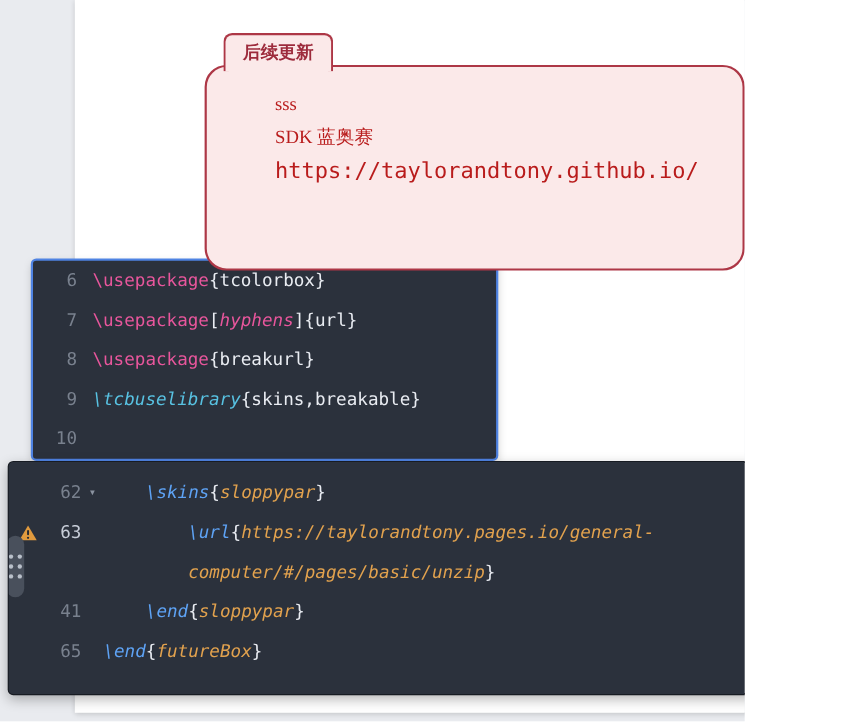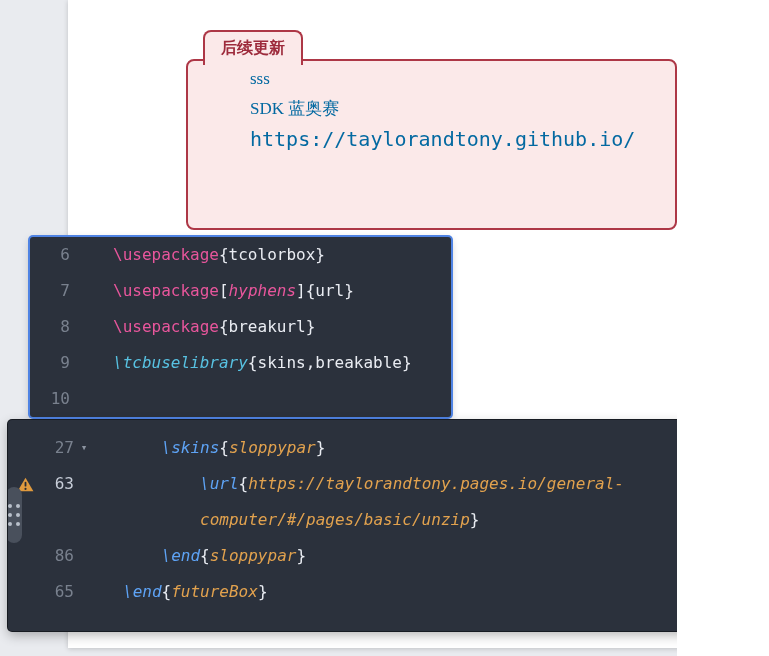--- a/index.html
+++ b/index.html
@@ -8,22 +8,22 @@
 
   .paper{position:absolute;left:68px;top:0;width:635px;height:648px;
     background:var(--paper-bg,#ffffff);box-shadow:0 1px 5px rgba(0,0,0,.18);}
 
   
   .note-tab{position:absolute;left:203px;top:30px;width:96px;height:33px;z-index:3;
     background:var(--note-bg,#fbe9e9);border:2px solid var(--note-border,#ad3746);border-bottom:none;
     border-radius:8px 8px 0 0;display:flex;align-items:center;justify-content:center;
     font-family:"Liberation Serif",serif;font-weight:bold;font-size:16px;color:var(--note-title,#9d2b3c);}
   .note-box{position:absolute;left:186px;top:59px;width:442px;height:164px;z-index:2;
-    background:var(--note-bg,#fbe9e9);border:2px solid var(--note-border,#ad3746);border-radius:8px;
-    padding:3px 18px 0 27px;font-family:"Liberation Serif",serif;font-size:17px;color:#0369a1;}
+    background:var(--note-bg,#fbe9e9);border:2px solid var(--note-border,#ad3746);border-radius:20px;
+    padding:19px 18px 0 27px;font-family:"Liberation Serif",serif;font-size:17px;color:#b91c1c;}
   .note-line{line-height:30px;white-space:nowrap;}
   .note-line.indent{padding-left:35px;}
   .note-line.mono{font-family:"DejaVu Sans Mono",monospace;font-size:20px;}
 
   
   .editor{position:absolute;background:var(--editor-bg,#2b313c);
     font-family:"DejaVu Sans Mono",monospace;font-size:16px;color:var(--code-text,#e9ecf2);
     overflow:hidden;}
   .editor-top{left:30px;top:237px;width:421px;height:180px;border-radius:3px;
     box-shadow:0 0 0 2px var(--editor-border-blue,#4f83e3),0 3px 9px rgba(0,0,0,.25);}
@@ -31,21 +31,21 @@
     box-shadow:0 0 0 1px #171b22,0 4px 12px rgba(0,0,0,.3);}
 
   .code-row{display:flex;height:36px;line-height:36px;}
   .gutter-warn{flex:none;width:34px;display:flex;align-items:center;justify-content:center;}
   .editor-top .gutter-warn{width:0;overflow:hidden;}
   .gutter-num{flex:none;width:32px;text-align:right;color:var(--gutter,#79818e);}
   .editor-top .gutter-num{width:40px;}
   .gutter-num.active{color:#c7cdd8;}
   .gutter-fold{flex:none;width:20px;text-align:center;color:#8b93a0;font-size:11px;}
   .editor-top .gutter-fold{width:14px;}
-  .code-line{flex:1;white-space:pre;margin-left:29px;}
+  .code-line{flex:1;white-space:pre;}
 
   .tk-sp{}
   .tk-plain{color:var(--code-text,#e9ecf2);}
   .tk-cmd1{color:var(--pink,#e8569c);}
   .tk-param{color:var(--pink,#e8569c);font-style:italic;}
   .tk-cmd2{color:var(--cyan,#58c2e2);font-style:italic;}
   .tk-cmd3{color:var(--blue,#5ea3f5);font-style:italic;}
   .tk-arg{color:var(--orange,#e2a24e);font-style:italic;}
 
   .drag-handle{position:absolute;left:-2px;top:67px;width:16px;height:56px;
@@ -105,21 +105,21 @@
     <div class="drag-handle">
         <i></i>
         <i></i>
         <i></i>
         <i></i>
         <i></i>
         <i></i>
       </div>
   <div class="code-row">
         <span class="gutter-warn"></span>
-        <span class="gutter-num">27</span>
+        <span class="gutter-num">62</span>
         <span class="gutter-fold">▾</span>
         <span class="code-line"><span class="tk-sp">    </span><span class="tk-cmd3">\skins</span><span class="tk-plain">{</span><span class="tk-arg">sloppypar</span><span class="tk-plain">}</span></span>
       </div>
       <div class="code-row">
         <span class="gutter-warn">
           <svg width="17" height="15" viewBox="0 0 17 15">
             <path d="M8.5 0.8 L16.4 14.2 H0.6 Z" fill="#e09a3e"></path>
             <rect x="7.6" y="4.8" width="1.8" height="4.8" rx="0.9" fill="#262b34"></rect>
             <circle cx="8.5" cy="11.9" r="1.05" fill="#262b34"></circle>
           </svg>
@@ -129,21 +129,21 @@
         <span class="code-line"><span class="tk-sp">        </span><span class="tk-cmd3">\url</span><span class="tk-plain">{</span><span class="tk-arg">https://taylorandtony.pages.io/general-</span></span>
       </div>
       <div class="code-row">
         <span class="gutter-warn"></span>
         <span class="gutter-num"></span>
         <span class="gutter-fold"></span>
         <span class="code-line"><span class="tk-sp">        </span><span class="tk-arg">computer/#/pages/basic/unzip</span><span class="tk-plain">}</span></span>
       </div>
       <div class="code-row">
         <span class="gutter-warn"></span>
-        <span class="gutter-num">86</span>
+        <span class="gutter-num">41</span>
         <span class="gutter-fold"></span>
         <span class="code-line"><span class="tk-sp">    </span><span class="tk-cmd3">\end</span><span class="tk-plain">{</span><span class="tk-arg">sloppypar</span><span class="tk-plain">}</span></span>
       </div>
       <div class="code-row">
         <span class="gutter-warn"></span>
         <span class="gutter-num">65</span>
         <span class="gutter-fold"></span>
         <span class="code-line"><span class="tk-cmd3">\end</span><span class="tk-plain">{</span><span class="tk-arg">futureBox</span><span class="tk-plain">}</span></span>
       </div>
     </div>

